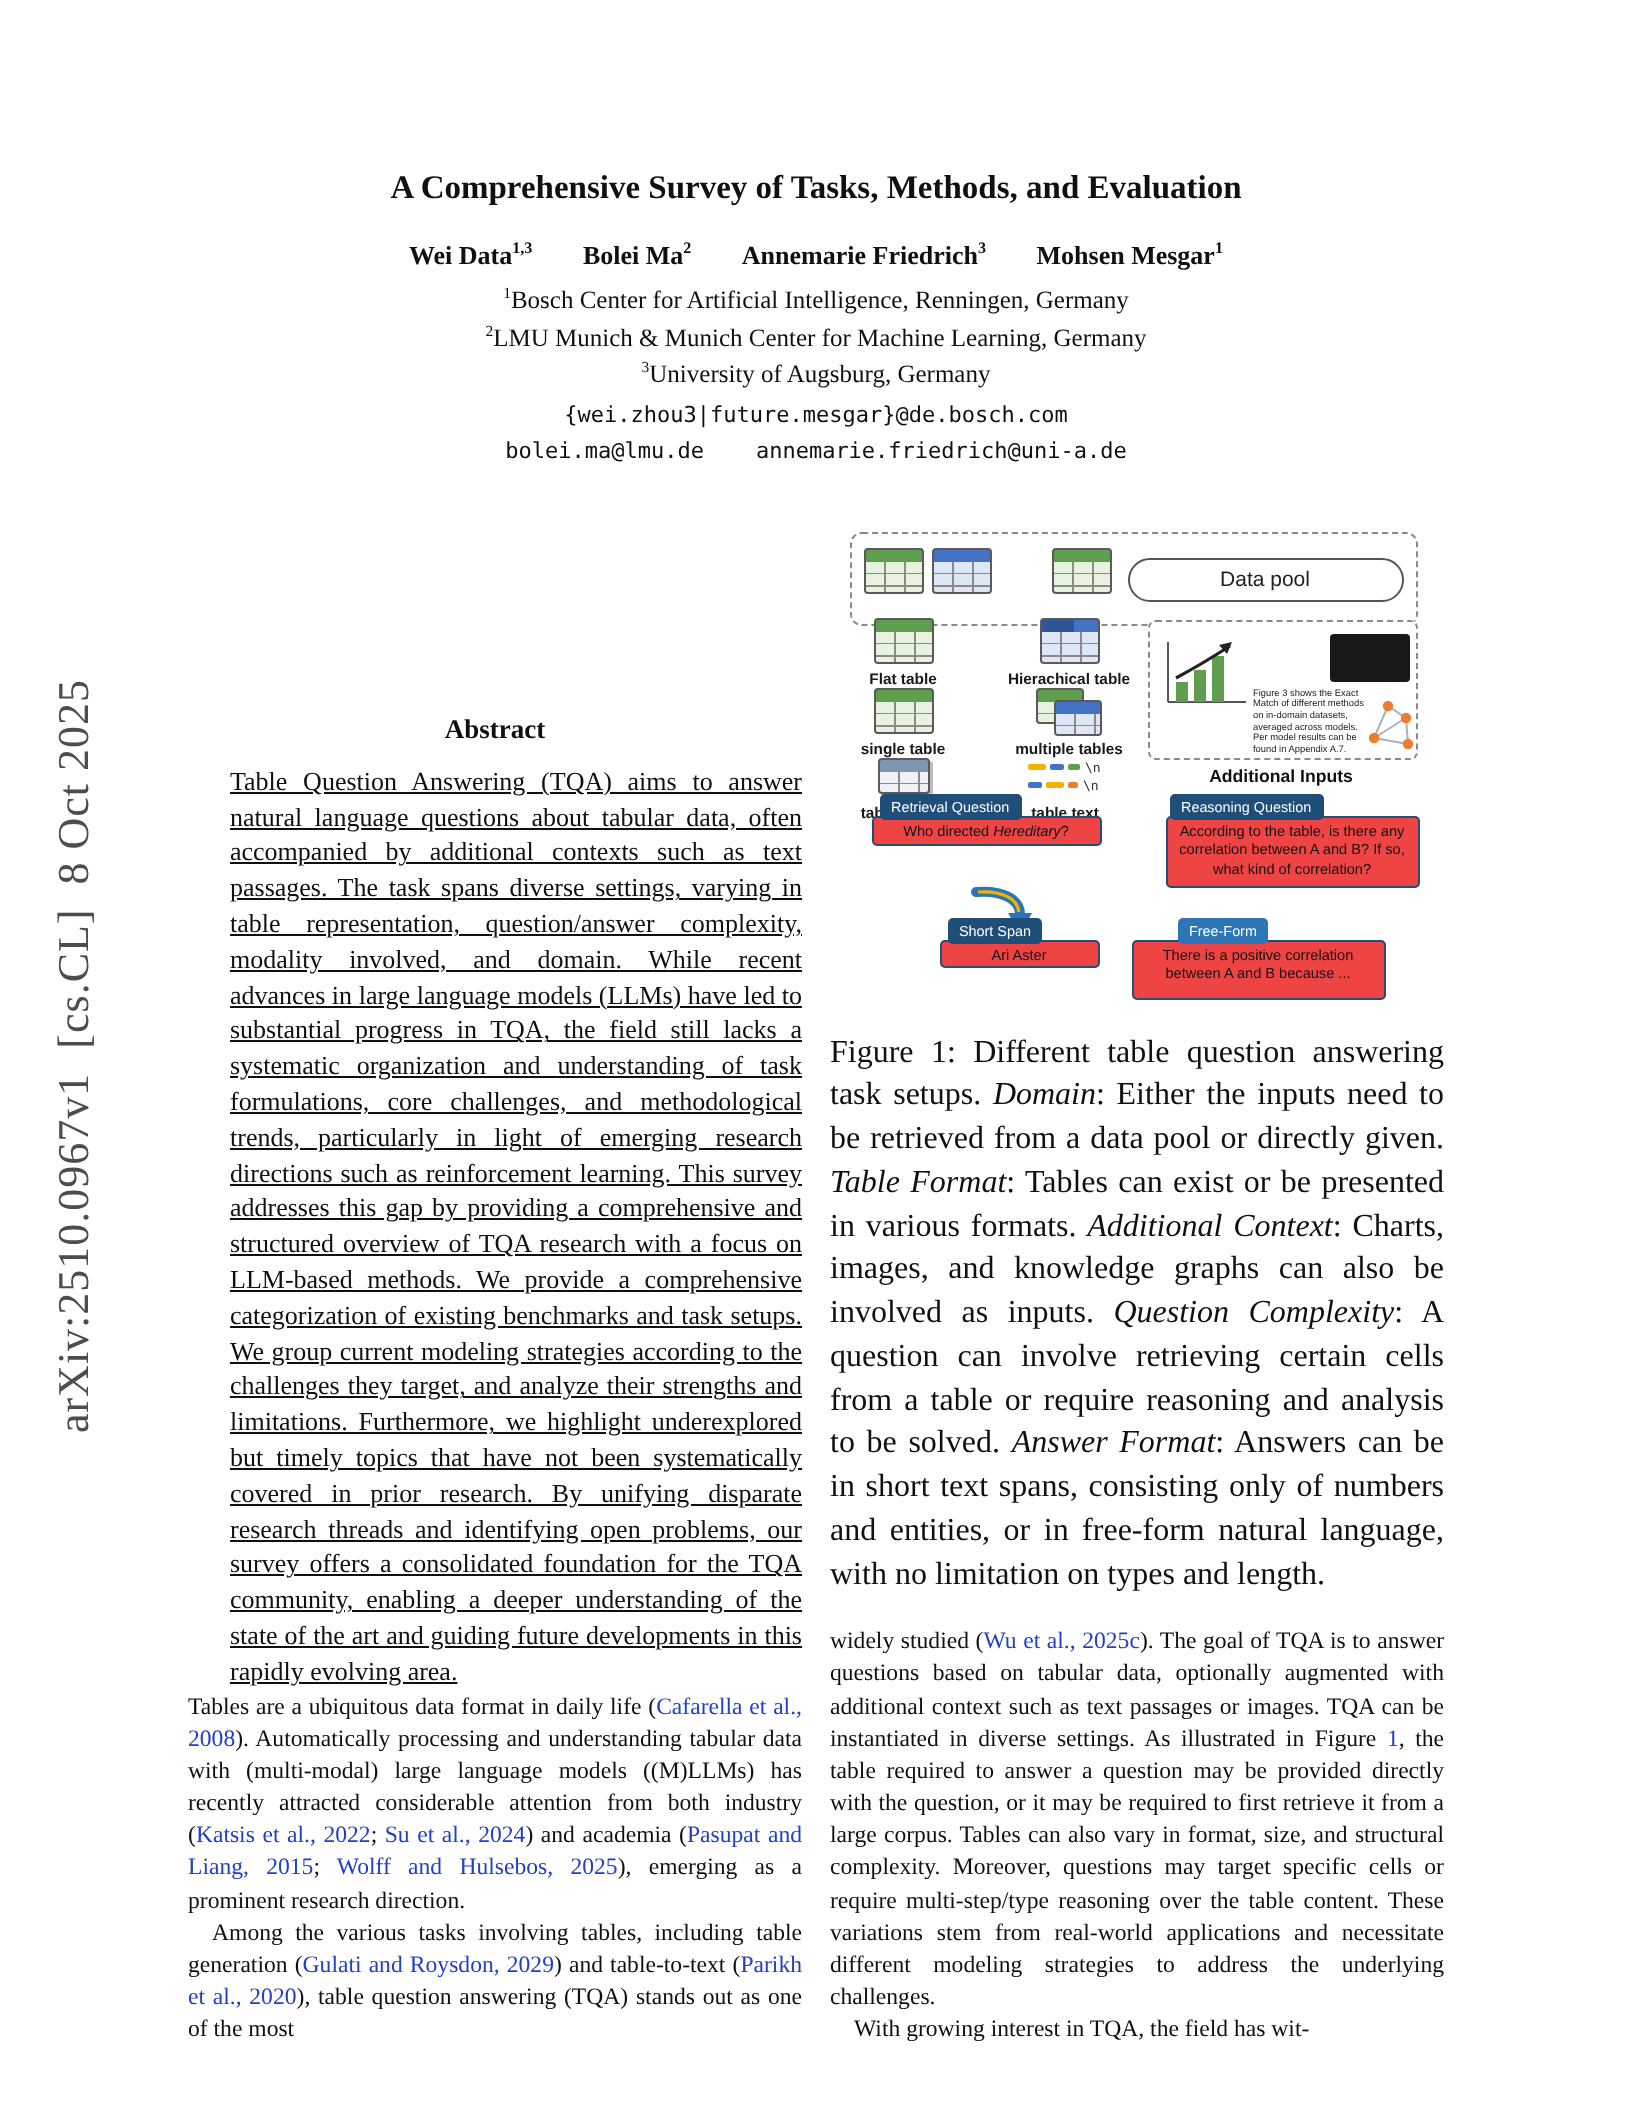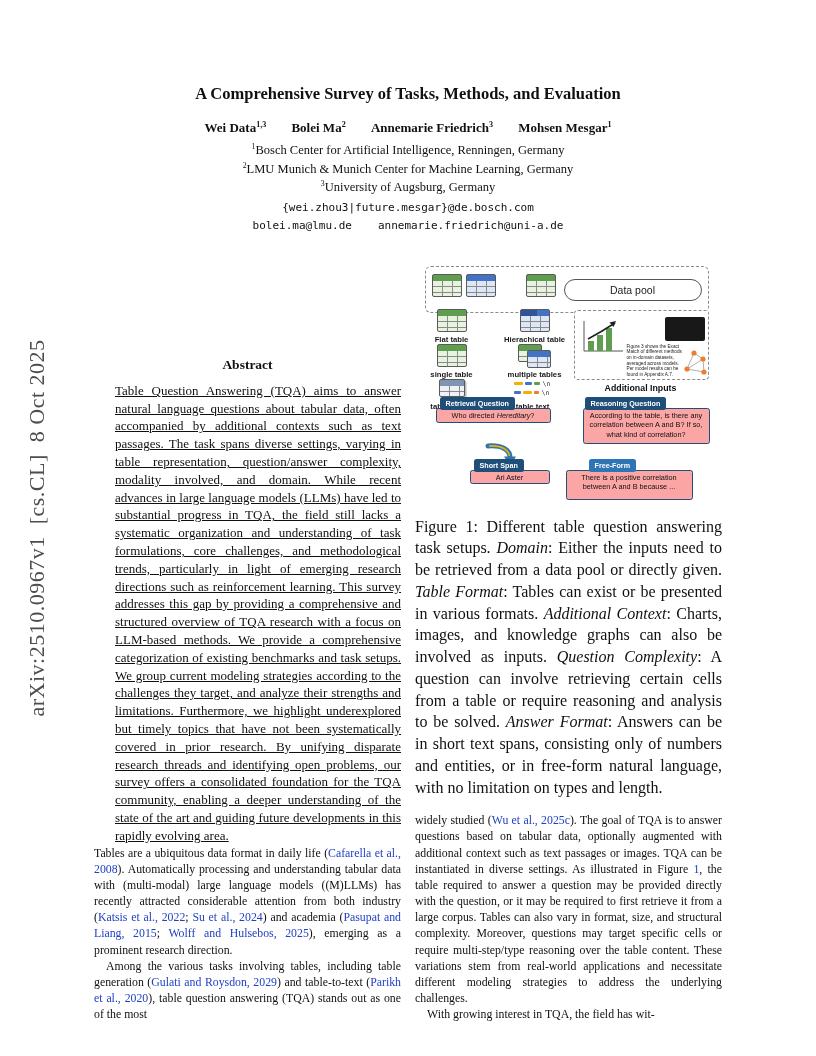--- a/index.html
+++ b/index.html
@@ -52,24 +52,24 @@
   .flabel{position:absolute;transform:translateX(-50%);font-size:7.7px;font-weight:700;color:#191919;white-space:nowrap;}
   .addbox{left:150px;top:52px;width:135px;height:70px;border-radius:4px;overflow:hidden;}
   .addlabel{position:absolute;left:217px;top:125px;transform:translateX(-50%);font-size:8.8px;font-weight:700;color:#111;white-space:nowrap;}
   .photo{position:absolute;left:90px;top:6px;width:40px;height:24px;background:#181818;border-radius:2px;}
   .minicap{position:absolute;left:52px;top:33px;width:56px;font-size:4.7px;line-height:1.22;color:#222;}
   .graphsvg{position:absolute;left:107px;top:34px;}
   .chartsvg{position:absolute;left:4px;top:5px;}
   .dashrow{position:absolute;display:flex;align-items:center;gap:2px;}
   .dash{height:2.6px;border-radius:1px;display:inline-block;}
   .nl{font-size:6.5px;font-family:"DejaVu Sans Mono",monospace;color:#333;margin-left:1px;}
-  .qtab{position:absolute;background:var(--navy,#1f4e79);color:#fff;font-size:7.2px;font-weight:700;
+  .qtab{position:absolute;background:var(--navy,#1f4e79);color:#fff;font-size:7.2px;font-weight:400;
         padding:2px 6px;border-radius:2.5px;z-index:2;white-space:nowrap;}
   .qtab.blue{background:var(--blue,#2e75b6);}
-  .qbox{position:absolute;border:1px solid var(--navy,#1f4e79);background:#fca5a5;border-radius:2.5px;
+  .qbox{position:absolute;border:1px solid var(--navy,#1f4e79);background:#ef4444;border-radius:2.5px;
         font-size:7.3px;line-height:1.3;text-align:center;padding:2px 4px;color:#111;}
   .arrowsvg{position:absolute;left:58px;top:184px;}
   .caption{margin-top:12px;font-size:16px;line-height:1.36;text-align:justify;hyphens:auto;}
   .rbody{margin-top:14px;}
 </style>
 </head>
 <body>
 
 <div class="arxiv">arXiv:2510.0967v1  [cs.CL]  8 Oct 2025</div>
 

